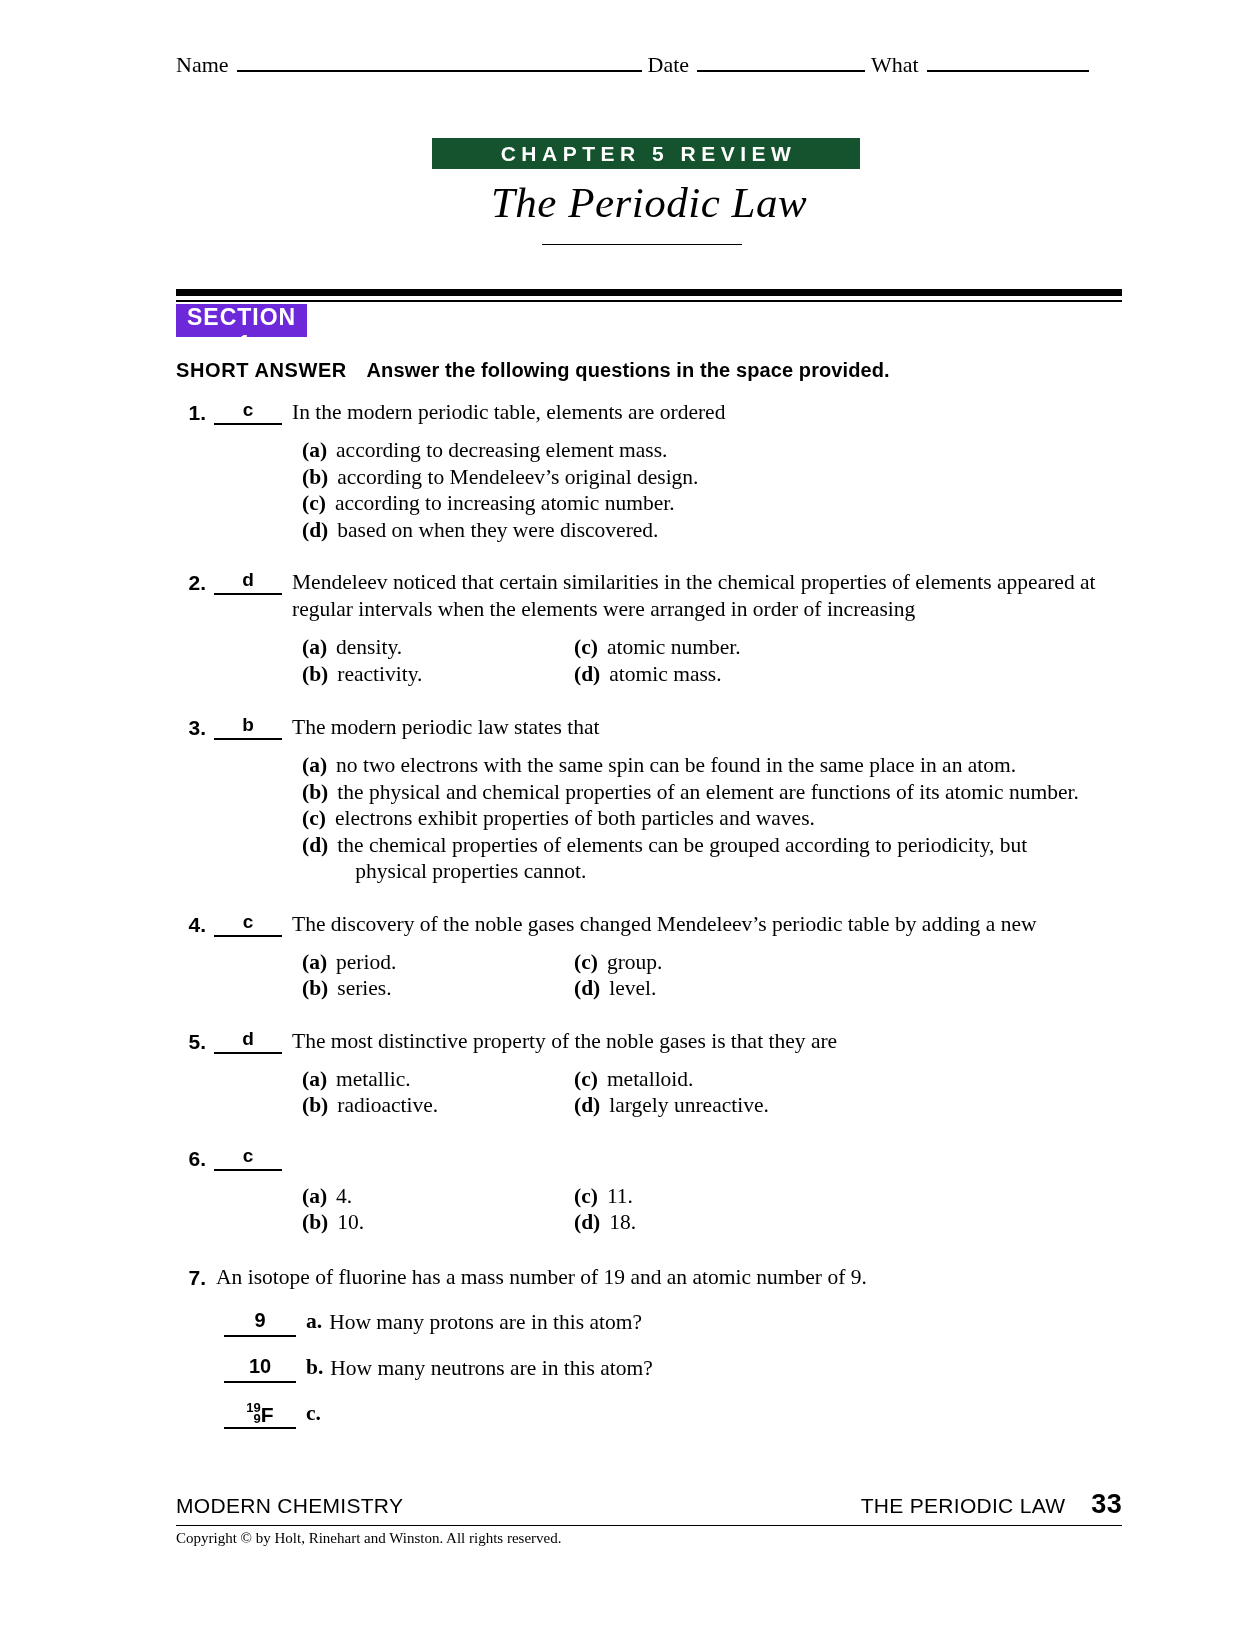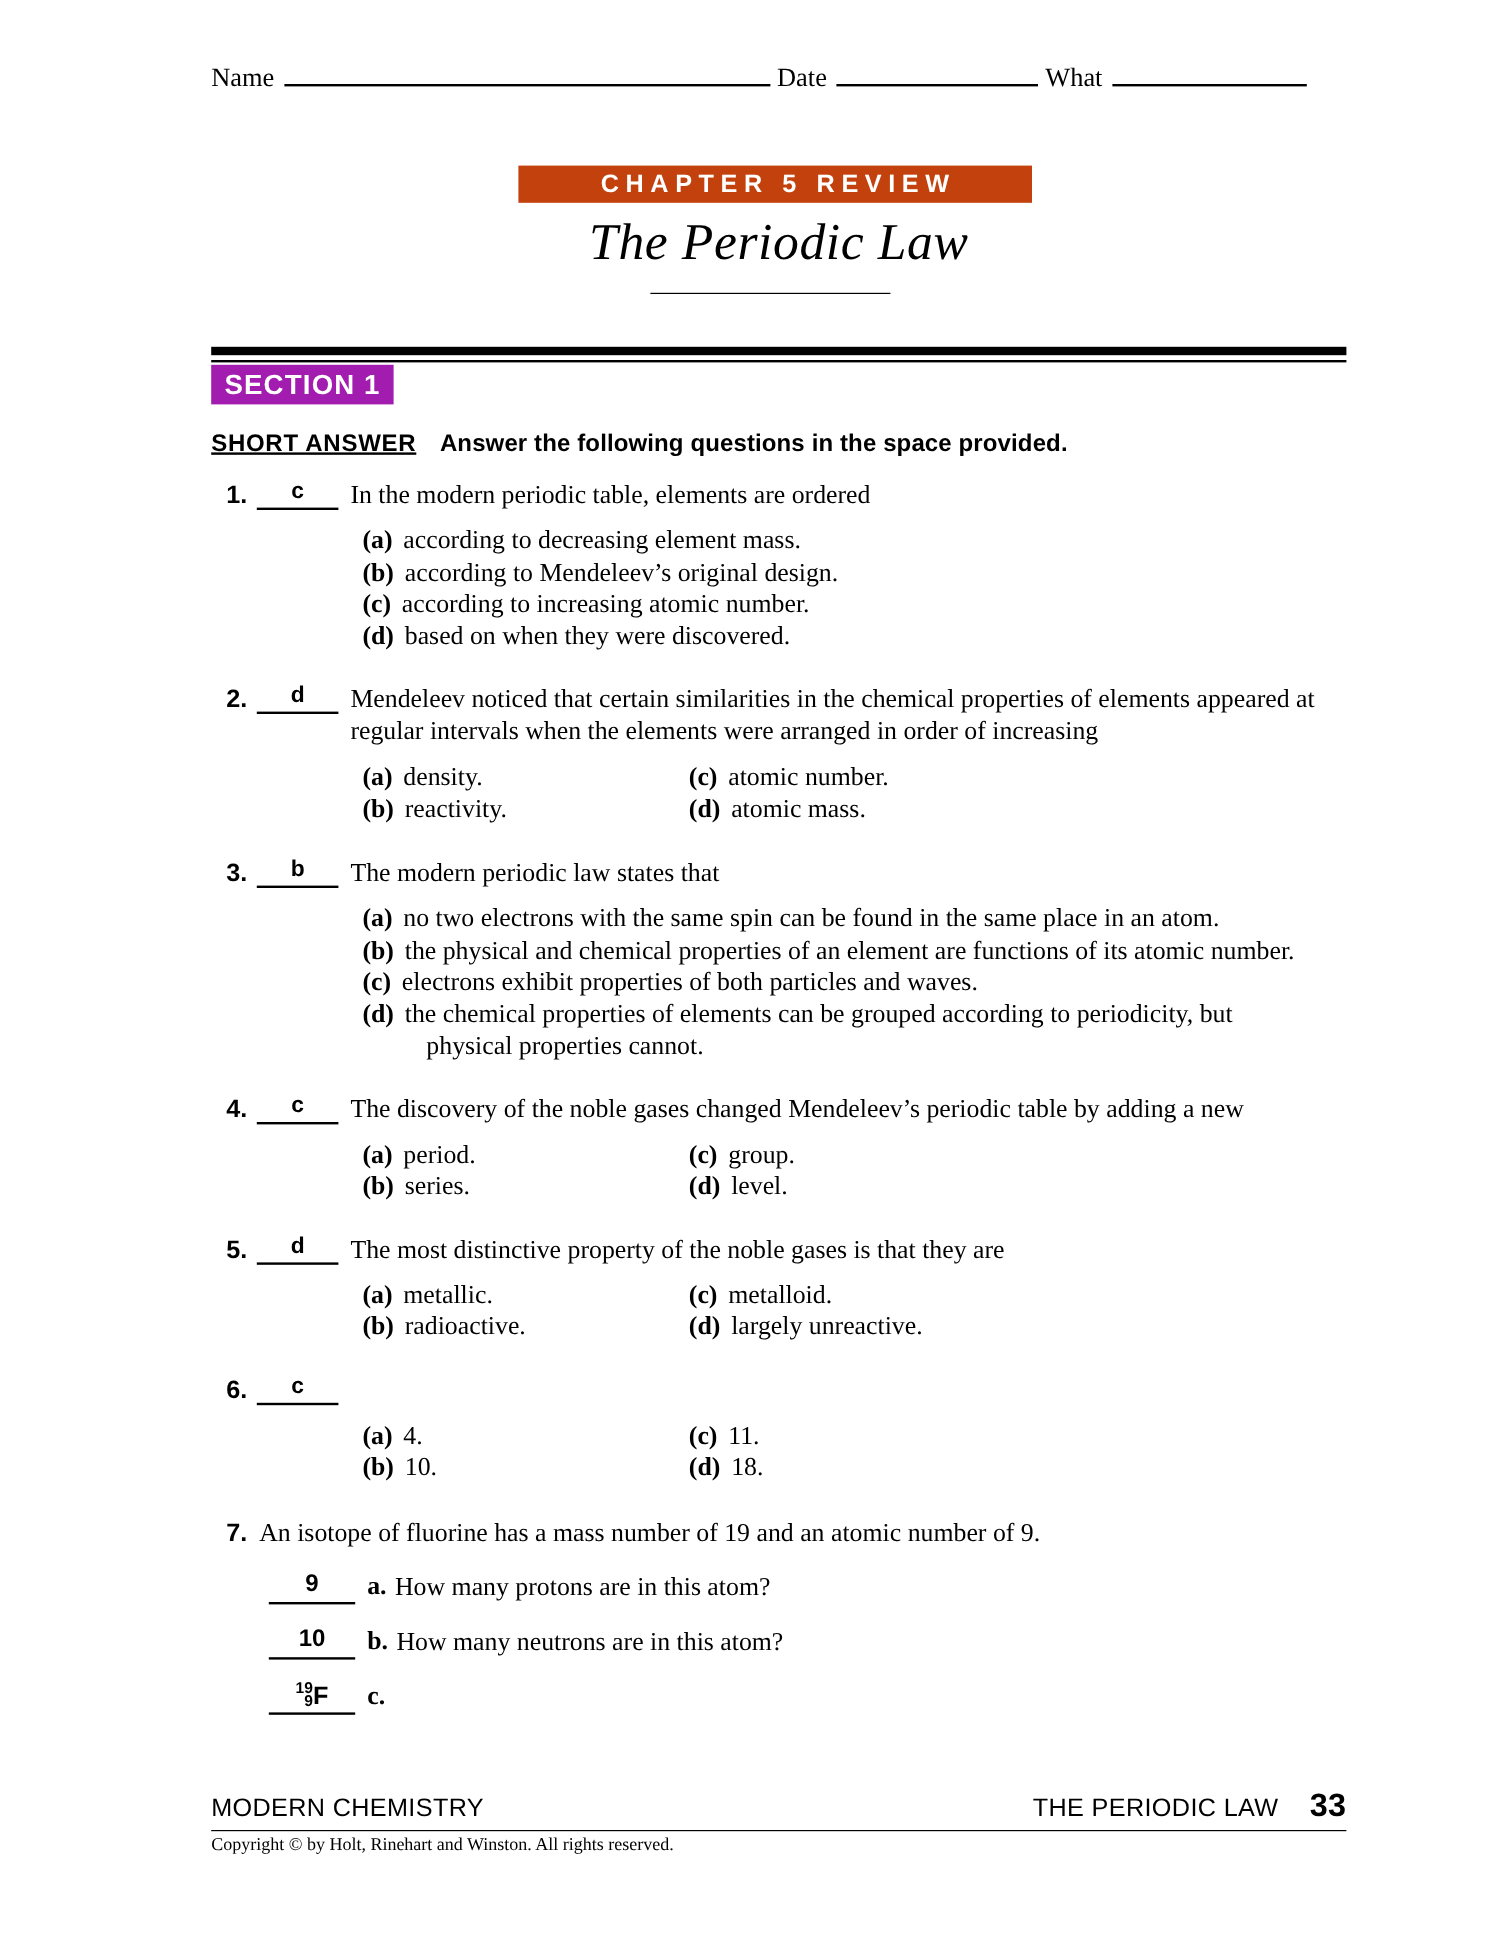--- a/index.html
+++ b/index.html
@@ -44,21 +44,21 @@
   .rule-date  { flex: 0 0 168px; }
   .rule-class { flex: 0 0 162px; }
 
   
   .chapbar {
     position: absolute;
     top: 138px;
     left: 256px;
     width: 428px;
     height: 31px;
-    background: #c2410c;
+    background: #14532d;
     color: #fff;
     font-family: "Liberation Sans", sans-serif;
     font-weight: bold;
     font-size: 21px;
     letter-spacing: 5.5px;
     display: flex;
     align-items: center;
     justify-content: center;
     text-indent: 5px;
   }
@@ -96,43 +96,44 @@
     left: 0;
     width: 946px;
     height: 2px;
     background: #000;
   }
   .sectionbadge {
     position: absolute;
     top: 304px;
     left: 0;
     height: 33px;
-    background: #a21caf;
+    background: #6d28d9;
     color: #fff;
     font-family: "Liberation Sans", sans-serif;
     font-weight: bold;
     font-size: 23px;
     letter-spacing: 1px;
     display: flex;
     align-items: center;
     padding: 0 11px;
+    flex-direction: column;
   }
   .sectionbadge .num { margin-left: 7px; }
 
   
   .shortanswer {
     position: absolute;
     top: 359px;
     left: 0;
     font-family: "Liberation Sans", sans-serif;
     font-size: 20px;
     font-weight: bold;
     letter-spacing: 0.1px;
   }
-  .shortanswer .sa-label { letter-spacing: 0.6px; text-decoration: underline; }
+  .shortanswer .sa-label { letter-spacing: 0.6px; }
   .shortanswer .sa-text { margin-left: 14px; }
 
   
   .qlist {
     position: absolute;
     top: 398px;
     left: 0;
     width: 946px;
   }
   .question { position: relative; }

